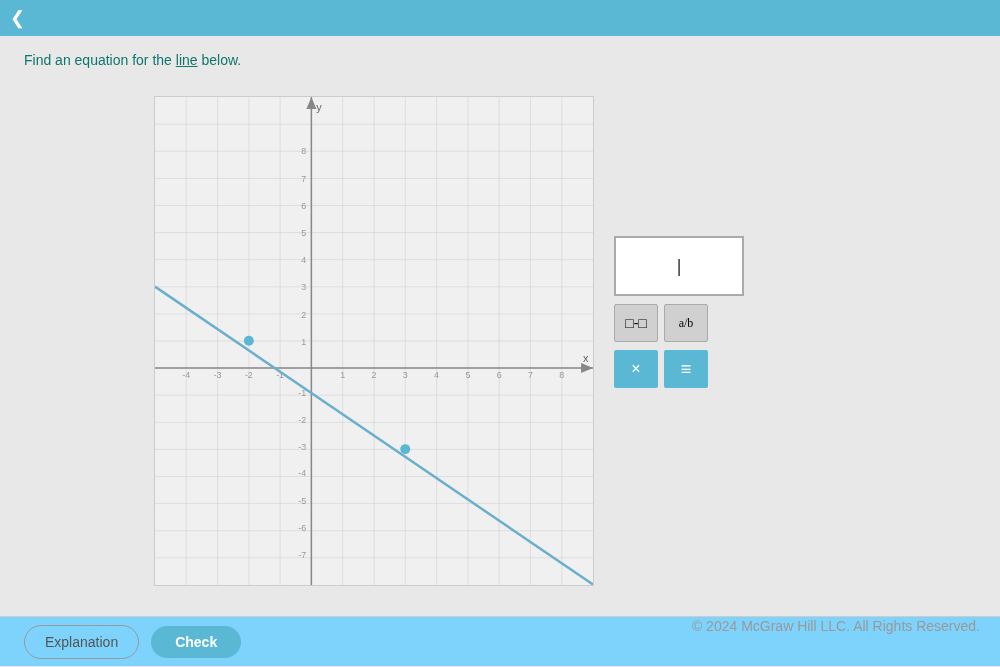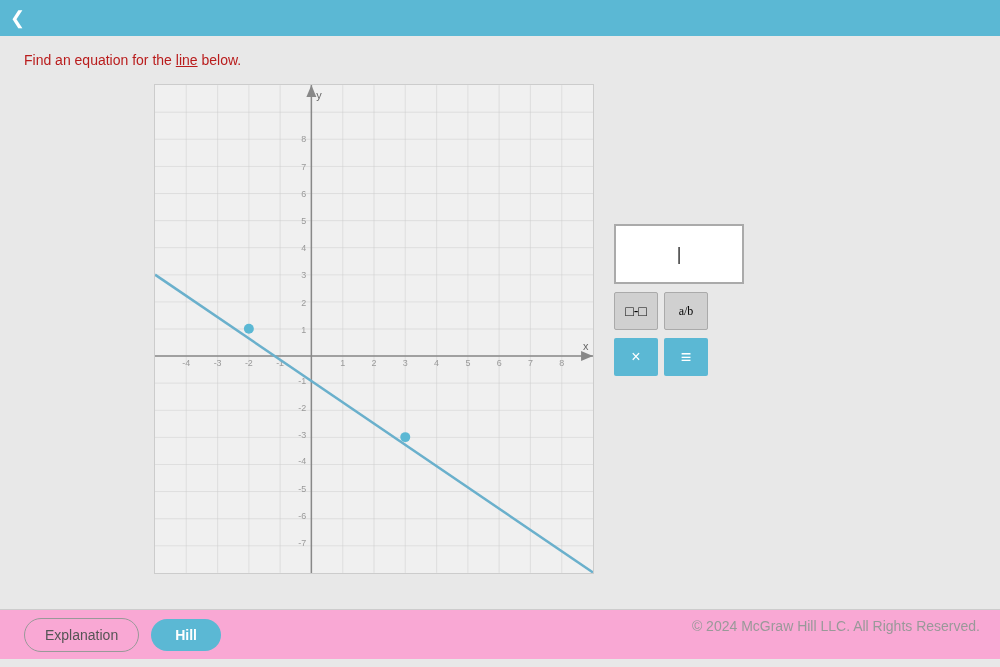--- a/index.html
+++ b/index.html
@@ -27,22 +27,22 @@
       cursor: pointer;
     }
 
     .main-content {
       padding: 16px 24px;
       position: relative;
     }
 
     .question-text {
       font-size: 14px;
-      color: #b91c1c;
-      margin-bottom: 16px;
+      color: #0f766e;
+      margin-bottom: 28px;
     }
 
     .question-text .underline {
       text-decoration: underline;
     }
 
     .graph-area {
       display: flex;
       align-items: flex-start;
       gap: 20px;
@@ -128,25 +128,25 @@
       align-items: center;
       justify-content: center;
       cursor: pointer;
       color: white;
       font-size: 18px;
       border-radius: 2px;
     }
 
     .bottom-bar {
       position: absolute;
-      bottom: 8px;
+      bottom: 1px;
       left: 0;
       width: 100%;
       height: 50px;
-      background: #f9a8d4;
+      background: #7dd3fc;
       display: flex;
       align-items: center;
       padding: 0 24px;
       gap: 12px;
       border-top: 1px solid #ccc;
     }
 
     .explanation-btn {
       padding: 8px 20px;
       background: transparent;
@@ -298,19 +298,19 @@
       </div>
     </div>
   </div>
 </div>
 
 <div class="bottom-bar">
   <button class="explanation-btn">
     <span>Explanation</span>
   </button>
   <button class="check-btn">
-    <span>Hill</span>
+    <span>Check</span>
   </button>
 </div>
 
 <div style="position:absolute;bottom:32px;right:20px;">
   <span style="font-size:14px;color:#999;">© 2024 McGraw Hill LLC. All Rights Reserved.</span>
 </div>
 
 </body></html>

